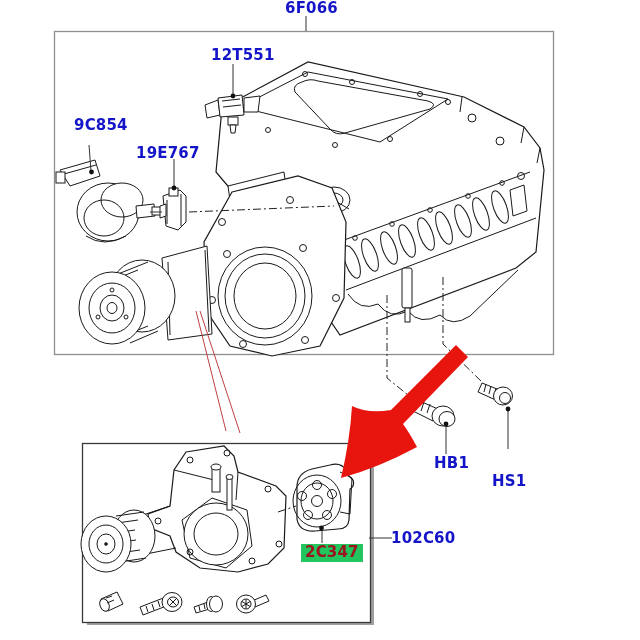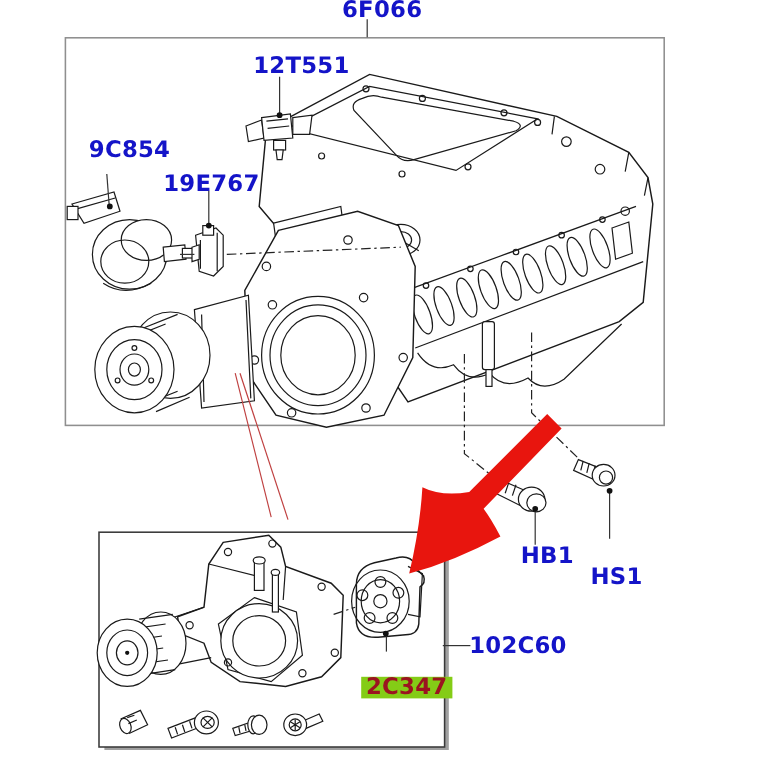--- a/index.html
+++ b/index.html
@@ -3,25 +3,25 @@
 <meta charset="utf-8">
 <style>
   html,body{margin:0;padding:0;background:#fff;}
   .canvas{
     position:relative;width:640px;height:640px;background:#fff;overflow:hidden;
     font-family:"DejaVu Sans","Liberation Sans",sans-serif;
   }
   svg{position:absolute;left:0;top:0;}
   .part-label{
     position:absolute;
-    font-weight:bold;font-size:19px;line-height:15px;
+    font-weight:bold;font-size:15px;line-height:15px;
     color:#1414c8;letter-spacing:.2px;white-space:nowrap;
   }
   .part-label.highlight{
-    color:#9b1420;background:#84cc16;padding:1px 4px 2px 4px;margin-top:20px;
+    color:#9b1420;background:#22c55e;padding:1px 4px 2px 4px;
   }
   .ln{stroke:#1a1a1a;stroke-width:1;fill:none;}
   .fw{stroke:#1a1a1a;stroke-width:1;fill:#fff;}
   .fwb{stroke:#1a1a1a;stroke-width:1.2;fill:#fff;}
   .thin{stroke:#333;stroke-width:1;fill:none;}
   .dot{fill:#111;stroke:none;}
   .axis{stroke:#222;stroke-width:1;fill:none;stroke-dasharray:8 3 2 3;}
   .redline{stroke:#bf4040;stroke-width:1;fill:none;}
   .arrow{fill:#e8150e;stroke:none;}
 </style>

